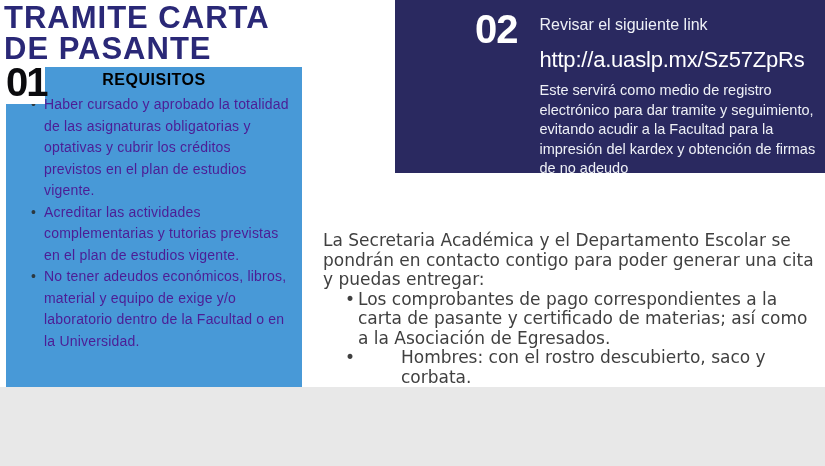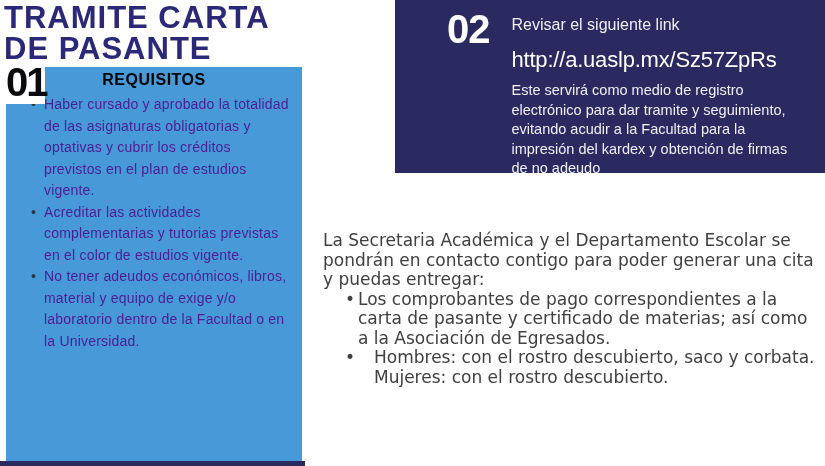--- a/index.html
+++ b/index.html
@@ -1,20 +1,20 @@
 <!DOCTYPE html>
 <html><head>
 <meta charset="utf-8">
 <style>
   * { margin: 0; padding: 0; box-sizing: border-box; }
   html, body { background: #e8e8e8; }
   .page {
     position: relative;
     width: 825px;
-    height: 466px;
+    height: 387px;
     background: #ffffff;
     overflow: hidden;
     font-family: "Liberation Sans", sans-serif;
   }
 
   
   .main-title {
     position: absolute;
     left: 4px;
     top: 2px;
@@ -92,20 +92,21 @@
     padding: 8px 10px 0 52px;
     gap: 22px;
   }
   .step2-number {
     font-size: 40px;
     line-height: 42px;
     font-weight: 800;
     letter-spacing: -1px;
     color: #ffffff;
     flex: 0 0 auto;
+    margin-left: 28px;
   }
   .navy-content { flex: 1 1 auto; padding-top: 8px; }
   .link-label {
     font-size: 16px;
     color: #eef0f6;
   }
   .link-url {
     margin-top: 13px;
     font-size: 22px;
     letter-spacing: -0.2px;
@@ -138,21 +139,21 @@
   }
   .middle-list > li {
     position: relative;
   }
   .middle-list > li::before {
     content: "\2022";
     position: absolute;
     left: -13px;
     top: 0;
   }
-  .sub-lines { margin-left: 16px; }
+  .sub-lines { margin-left: 43px; }
 
   
   .bottom-strip {
     position: absolute;
     left: 0;
     top: 461px;
     width: 305px;
     height: 5px;
     background: #2a2960;
   }
@@ -163,21 +164,21 @@
 <div class="page">
 
   <h1 class="main-title">TRAMITE CARTA DE PASANTE</h1>
 
   <div class="step1-badge">01</div>
 
   <div class="blue-box">
     <div class="requisitos-header">REQUISITOS</div>
     <ul class="requisitos-list">
       <li>Haber cursado y aprobado la totalidad de las asignaturas obligatorias y optativas y cubrir los créditos previstos en el plan de estudios vigente.</li>
-      <li>Acreditar las actividades complementarias y tutorias previstas en el color de estudios vigente.</li>
+      <li>Acreditar las actividades complementarias y tutorias previstas en el plan de estudios vigente.</li>
       <li>No tener adeudos económicos, libros, material y equipo de exige y/o laboratorio dentro de la Facultad o en la Universidad.</li>
     </ul>
   </div>
 
   <div class="navy-box">
     <div class="step2-number">02</div>
     <div class="navy-content">
       <div class="link-label">Revisar el siguiente link</div>
       <div class="link-url">http://a.uaslp.mx/Sz57ZpRs</div>
       <div class="link-description">Este servirá como medio de registro electrónico para dar tramite y seguimiento, evitando acudir a la Facultad para la impresión del kardex y obtención de firmas de no adeudo</div>

